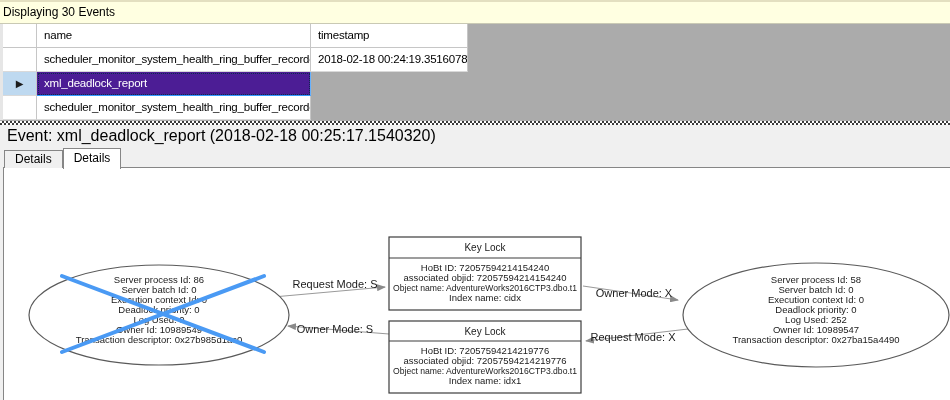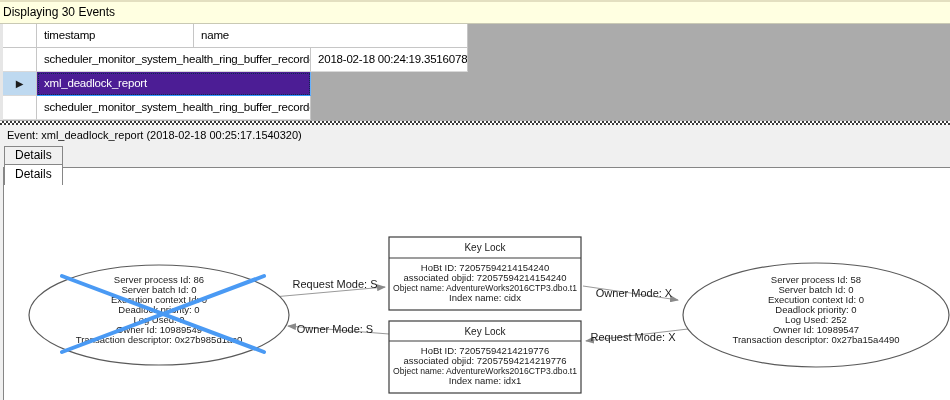--- a/index.html
+++ b/index.html
@@ -30,22 +30,22 @@
   .grow.selected .cname,.grow.selected .ctime{background:#4c1d95;color:#fff;border-bottom-color:#3399ff;border-right-color:#66b2ff;}
   .grow.selected .cname{outline:1px dotted #0d2b4d;outline-offset:-2px;}
   .grow.selected .csel{background:#bed9f0;}
   
   .splitter{
     position:absolute;top:121px;left:0;width:950px;height:4px;background-color:#fff;
     background-image:repeating-conic-gradient(#3a3a3a 0% 25%, #ffffff 0% 50%);background-size:4px 4px;
   }
   
   .lower{position:absolute;top:125px;left:0;width:950px;height:275px;background:#f0f0f0;}
-  .event-line{position:absolute;top:0;left:0;width:950px;height:21px;font-size:11px;line-height:21px;padding-left:7px;box-sizing:border-box;}
-  .tabs{position:absolute;top:21px;left:4px;height:22px;display:flex;align-items:flex-end;z-index:3;flex-direction:column;}
+  .event-line{position:absolute;top:0;left:0;width:950px;height:21px;font-size:16px;line-height:21px;padding-left:7px;box-sizing:border-box;}
+  .tabs{position:absolute;top:21px;left:4px;height:22px;display:flex;align-items:flex-end;z-index:3;}
   .tab{box-sizing:border-box;border:1px solid #868686;border-bottom:none;background:#f0f0f0;font-size:12px;padding:2px 10px 3px;}
   .tab.inactive{height:18px;padding-top:1px;}
   .tab.active{height:21px;background:#fff;margin-bottom:-1px;padding-bottom:4px;position:relative;}
   .pane{
     position:absolute;top:42px;left:3px;width:947px;height:233px;box-sizing:border-box;
     background:#fff;border-top:1px solid #868686;border-left:1px solid #868686;
   }
   .pane svg{display:block;}
   svg text{font-family:"Liberation Sans",sans-serif;fill:#1a1a1a;}
   .node-text{font-size:9.5px;}
@@ -56,22 +56,22 @@
 <body>
 
 <div class="info-bar">
   <span>Displaying 30 Events</span>
 </div>
 
 <div class="grid">
   <div class="grid-table">
     <div class="grow hdr">
       <div class="cell csel"></div>
+      <div class="cell cname">name</div>
       <div class="cell ctime">timestamp</div>
-      <div class="cell cname">name</div>
     </div>
     <div class="grow">
       <div class="cell csel"></div>
       <div class="cell cname">scheduler_monitor_system_health_ring_buffer_recorded</div>
       <div class="cell ctime">2018-02-18 00:24:19.3516078</div>
     </div>
     <div class="grow selected">
       <div class="cell csel">
         <span class="marker">▶</span>
       </div>

